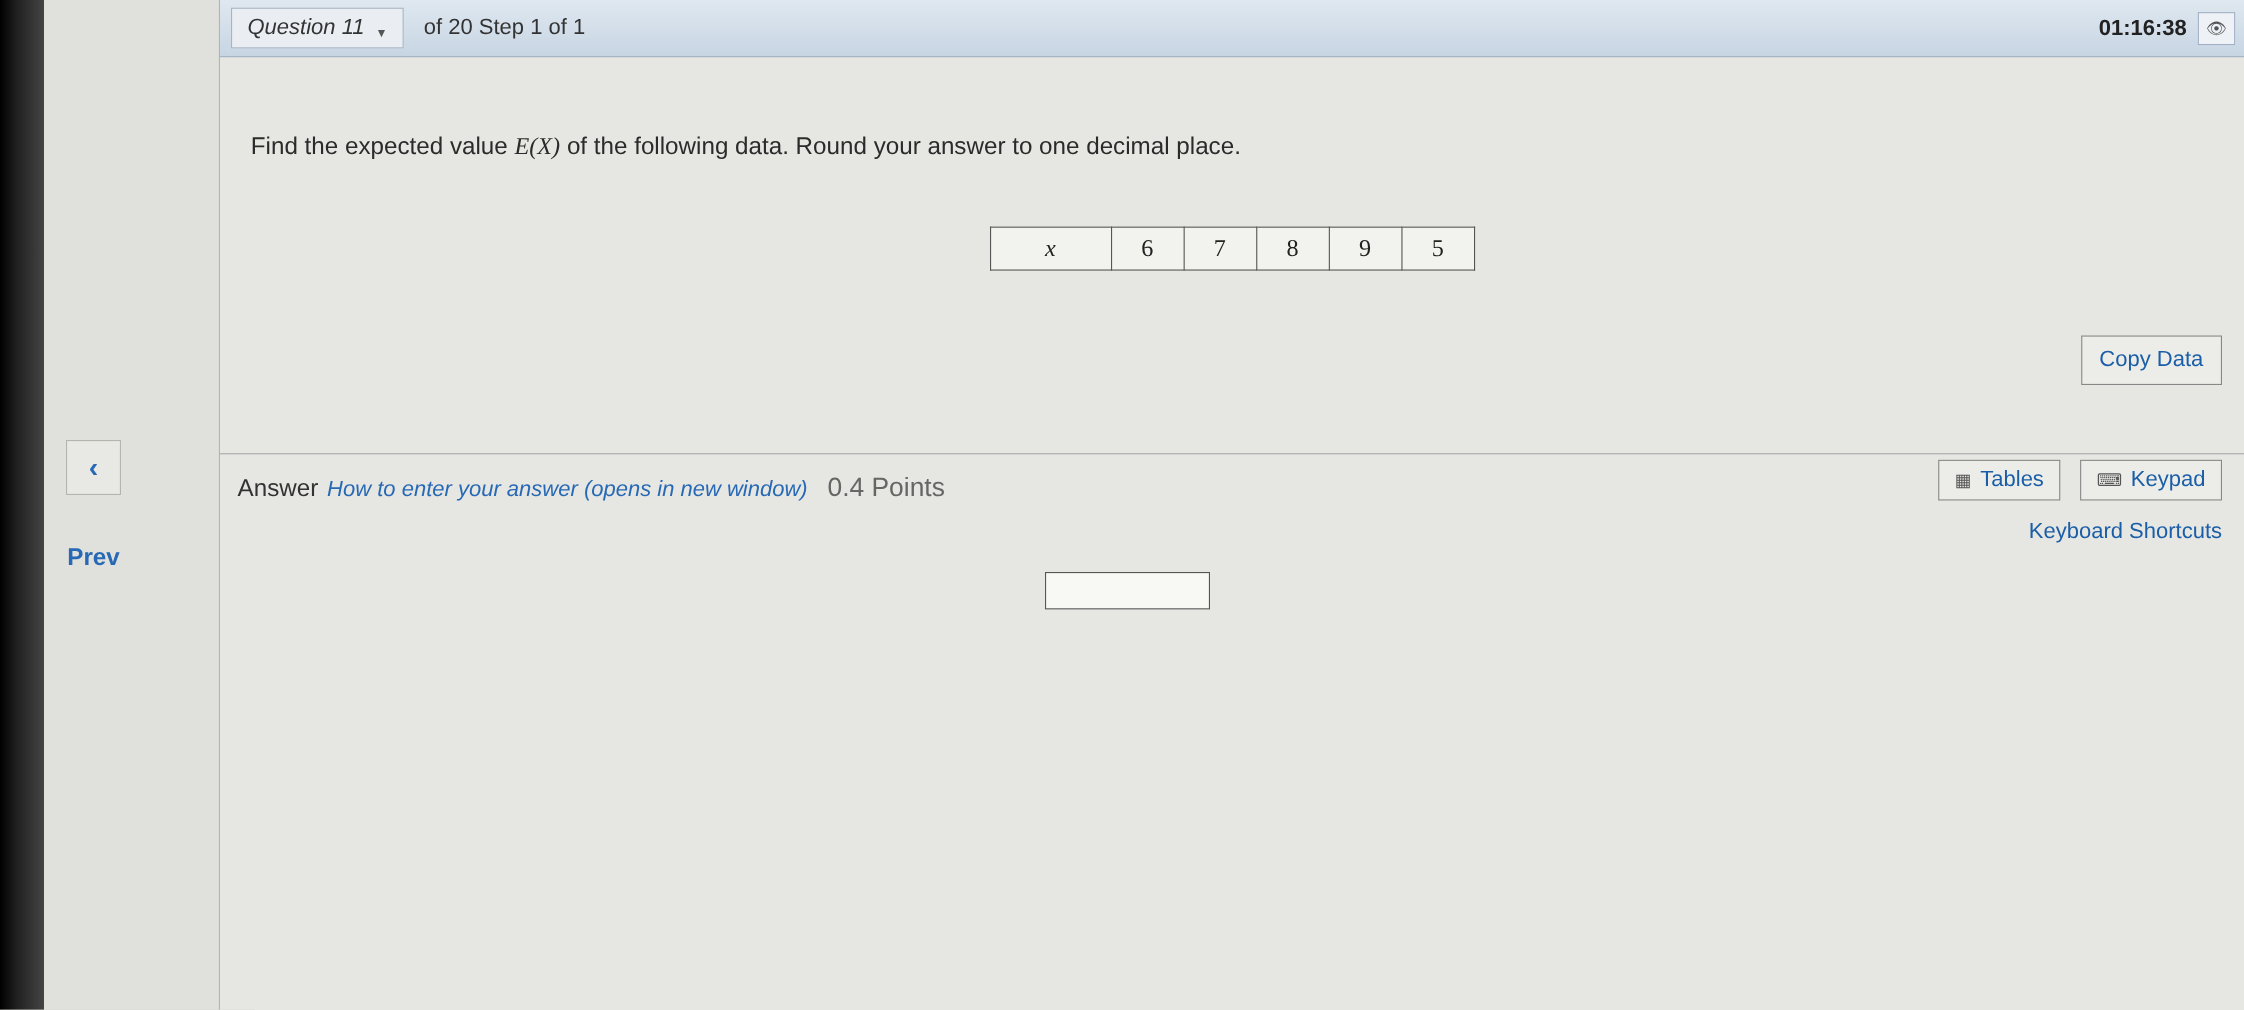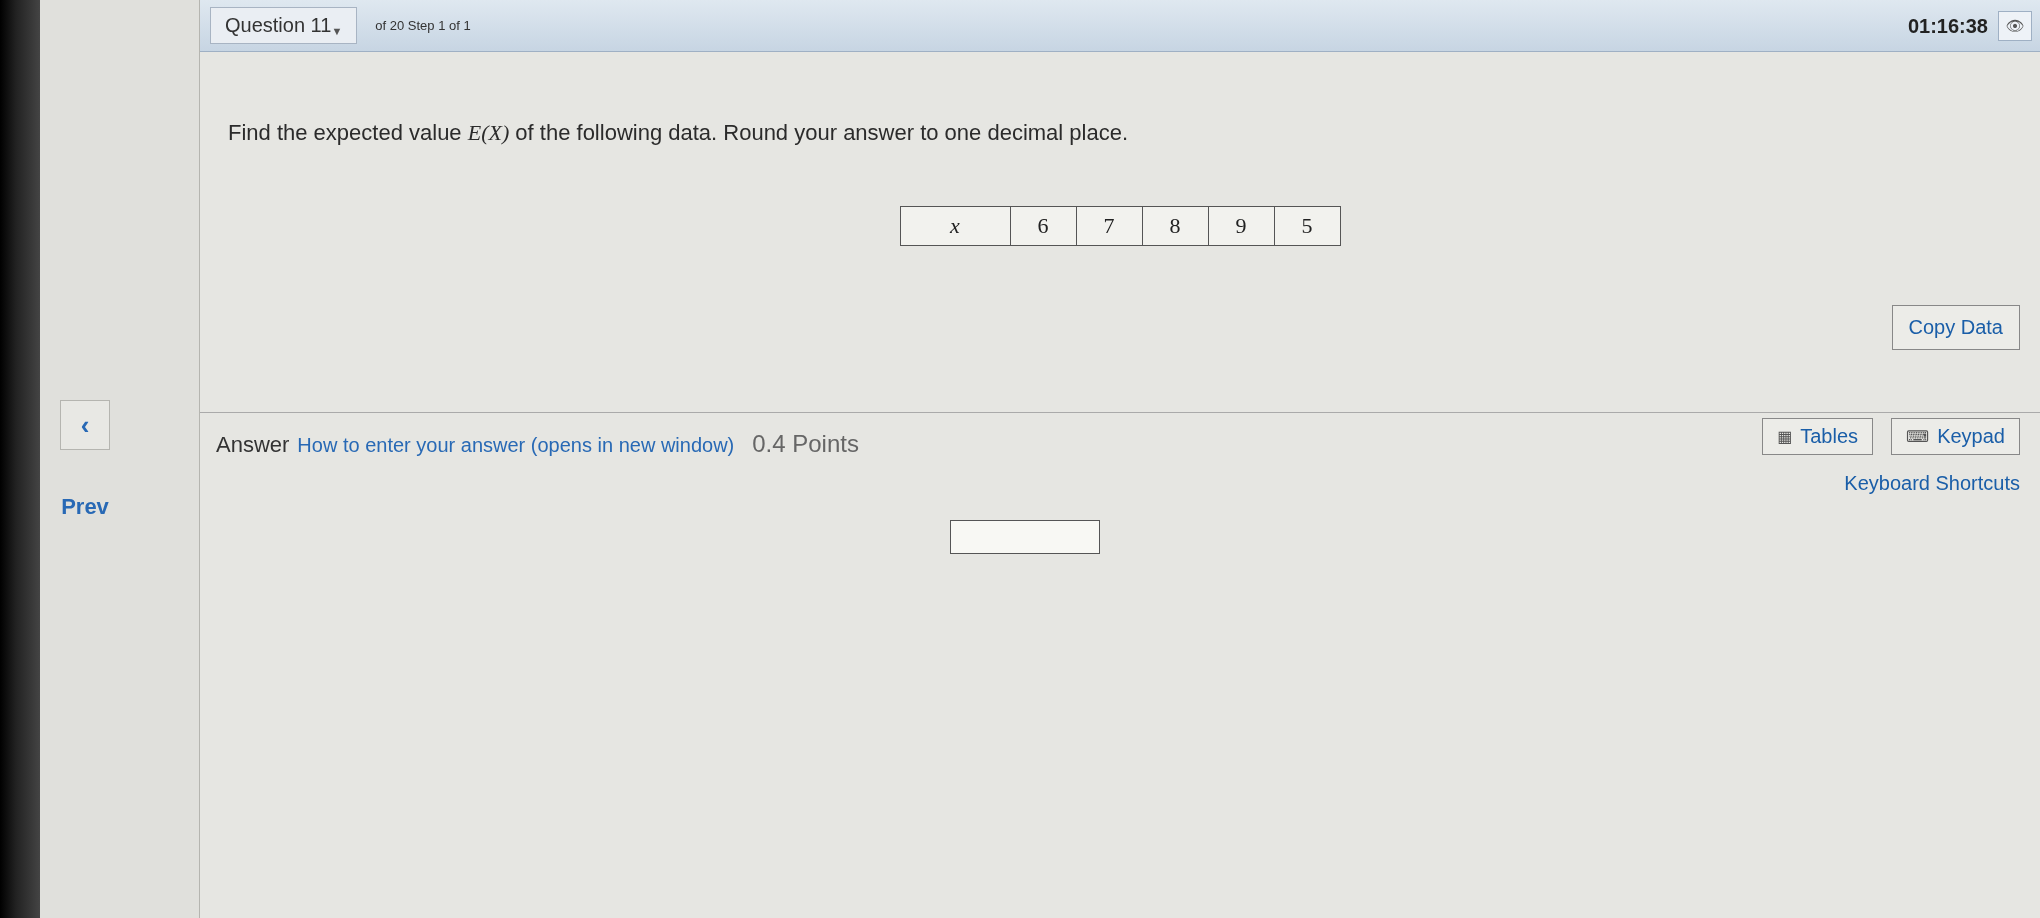--- a/index.html
+++ b/index.html
@@ -69,29 +69,31 @@
     position: relative;
   }
   .q-box {
     background: #eaeef3;
     border: 1px solid #a8b4c3;
     padding: 6px 14px;
     font-size: 20px;
     color: #333;
     display: flex;
     align-items: flex-end;
-    cursor: pointer;
+    gap: 10px;
+    cursor: pointer;
+    font-style: italic;
   }
   .q-box .caret {
     font-size: 11px;
     color: #555;
   }
   .step-label {
     margin-left: 18px;
-    font-size: 13px;
+    font-size: 20px;
     color: #333;
   }
   .timer {
     position: absolute;
     right: 52px;
     top: 50%;
     transform: translateY(-50%);
     font-size: 20px;
     font-weight: bold;
     color: #222;
@@ -163,20 +165,21 @@
     gap: 4px;
   }
   .answer-row .answer-word {
     font-size: 22px;
     color: #333;
     font-weight: 500;
   }
   .answer-row .hint {
     font-size: 20px;
     color: #2869b5;
+    font-style: italic;
     margin-left: 4px;
   }
   .answer-row .points {
     font-size: 24px;
     color: #666;
     margin-left: 14px;
   }
   .tools {
     position: absolute;
     right: 20px;

